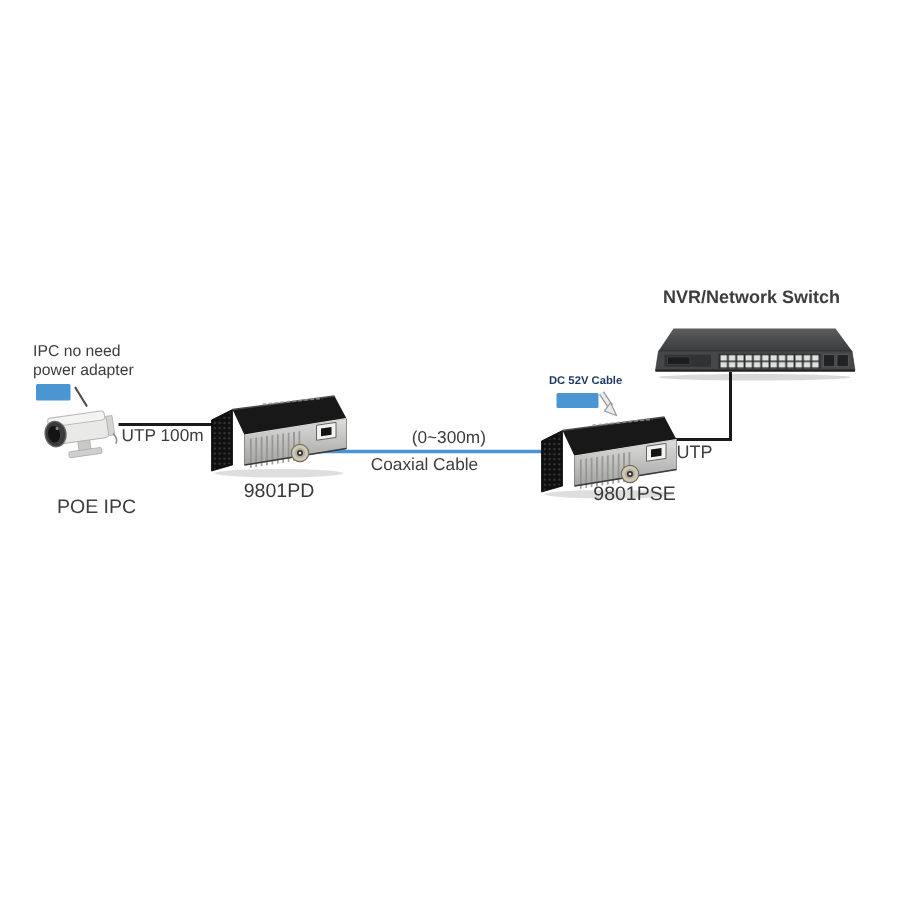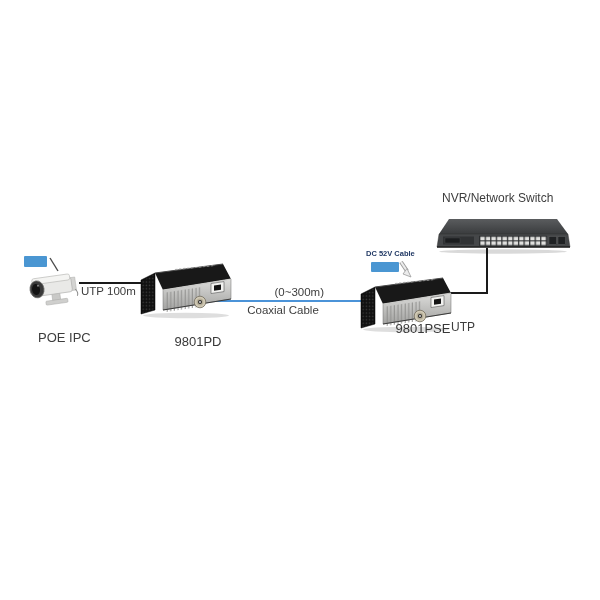--- a/index.html
+++ b/index.html
@@ -10,21 +10,21 @@
   .abs{position:absolute;}
   .lbl{position:absolute;color:#3d3d3d;white-space:nowrap;}
   .note{font-size:10.5px;line-height:13px;}
   .lbl-poeipc{font-size:13px;margin-top:24px;}
   .lbl-utp100{font-size:11.5px;text-align:left;width:58px;}
   .lbl-dev{font-size:13px;text-align:center;width:74px;color:#383838;}
   .lbl-coax1{font-size:11.5px;text-align:right;width:82px;}
   .lbl-coax2{font-size:11.5px;text-align:center;width:92px;}
   .lbl-dc{font-size:7.5px;font-weight:700;color:#203864;}
   .lbl-utp{font-size:12px;}
-  .lbl-switch{font-size:12px;}
+  .lbl-switch{font-size:12px;font-weight:bold;}
   .swatch{position:absolute;background:#4a96d2;border-radius:1px;}
   #caption{
     position:absolute;left:15px;top:377px;font-size:10.4px;color:#3f3f3f;
     white-space:nowrap;letter-spacing:0px;
   }
   svg{display:block;}
 </style>
 </head>
 <body>
 
@@ -110,33 +110,37 @@
       <rect x="43" y="20.8" width="68" height="10" fill="#2c2e30"></rect>
       <rect x="44" y="21.4" width="66.6" height="9.2" fill="url(#swPorts)"></rect>
       <rect x="113" y="21.5" width="7.5" height="8" fill="#202224" stroke="#6a6a6a" stroke-width="0.4"></rect>
       <rect x="122" y="21.5" width="7.5" height="8" fill="#202224" stroke="#6a6a6a" stroke-width="0.4"></rect>
     </g>
   </svg>
 
   <div class="swatch" style="left:24px;top:256px;width:23px;height:11px;"></div>
   <div class="swatch" style="left:371px;top:262px;width:28px;height:10px;"></div>
 
+  <div class="lbl note" style="left:22px;top:228px;">
+    <div>IPC no need</div>
+    <div>power adapter</div>
+  </div>
 
   <div class="lbl lbl-poeipc" style="left:38px;top:306px;">POE IPC</div>
 
   <div class="lbl lbl-utp100" style="left:81px;top:285px;">UTP 100m</div>
 
-  <div class="lbl lbl-dev" style="left:161px;top:319px;margin-top:15px;">9801PD</div>
+  <div class="lbl lbl-dev" style="left:149px;top:319px;">9801PD</div>
 
   <div class="lbl lbl-coax1" style="left:242px;top:286px;">(0~300m)</div>
 
   <div class="lbl lbl-coax2" style="left:237px;top:304px;">Coaxial Cable</div>
 
   <div class="lbl lbl-dc" style="left:366px;top:249px;">DC 52V Cable</div>
 
   <div class="lbl lbl-dev" style="left:386px;top:321px;">9801PSE</div>
 
-  <div class="lbl lbl-utp" style="left:451px;top:294px;margin-top:26px;">UTP</div>
+  <div class="lbl lbl-utp" style="left:451px;top:294px;">UTP</div>
 
   <div class="lbl lbl-switch" style="left:442px;top:191px;">NVR/Network Switch</div>
 
 
 </div>
 
 </body></html>

